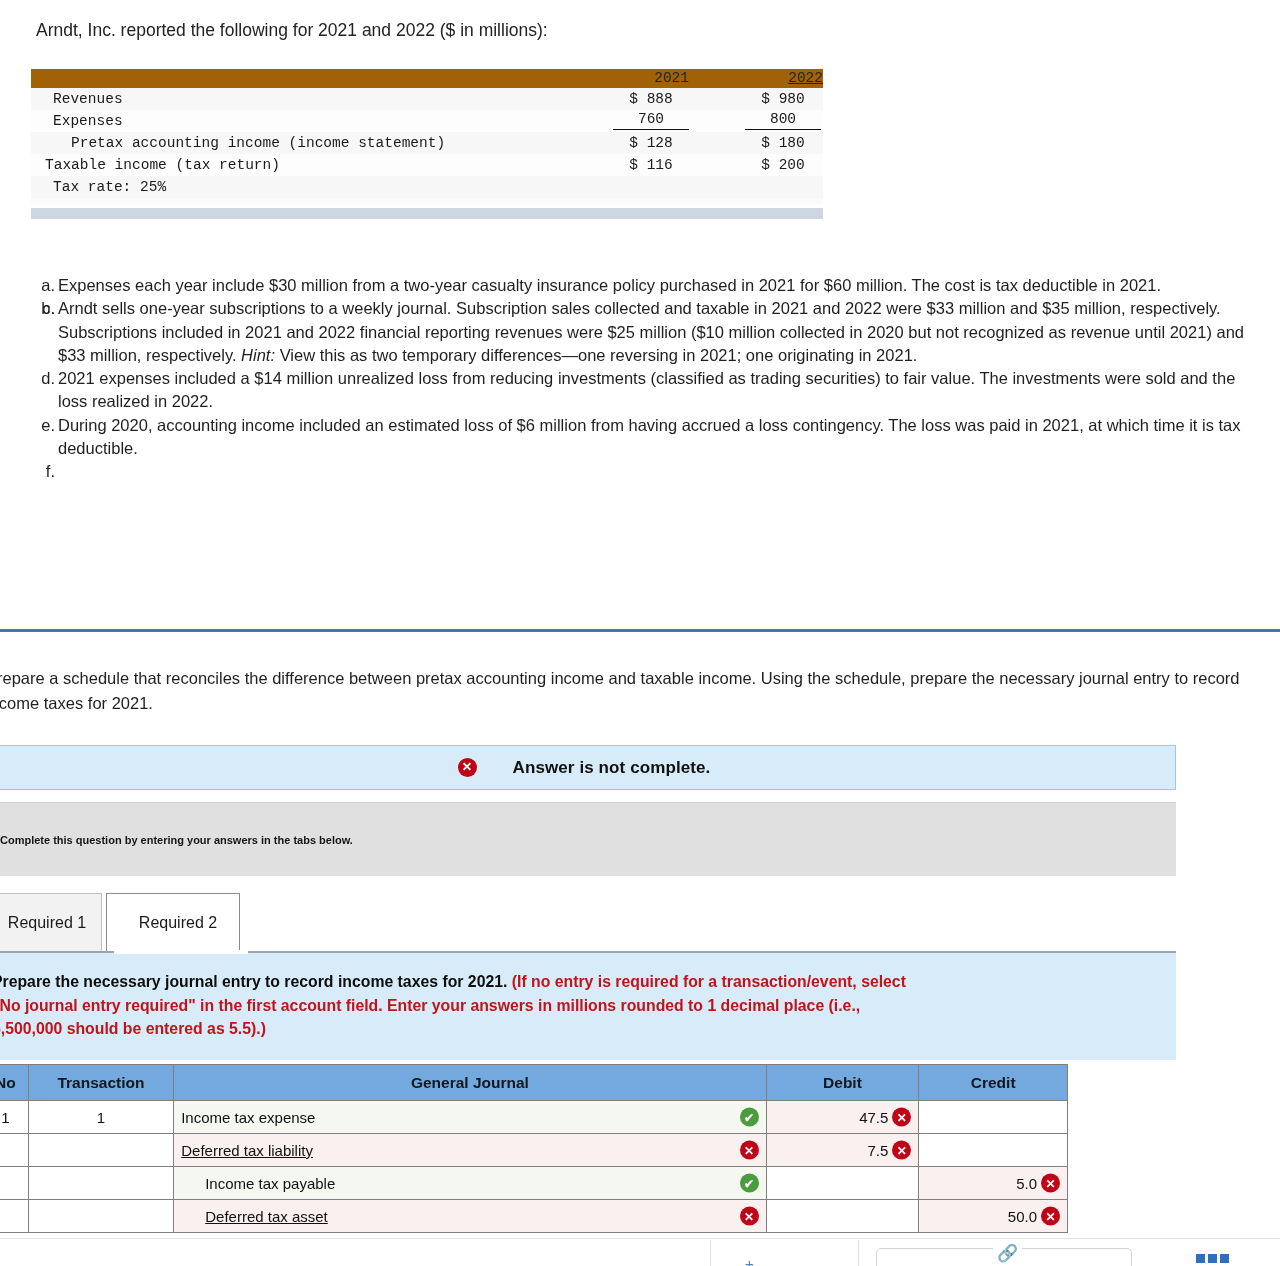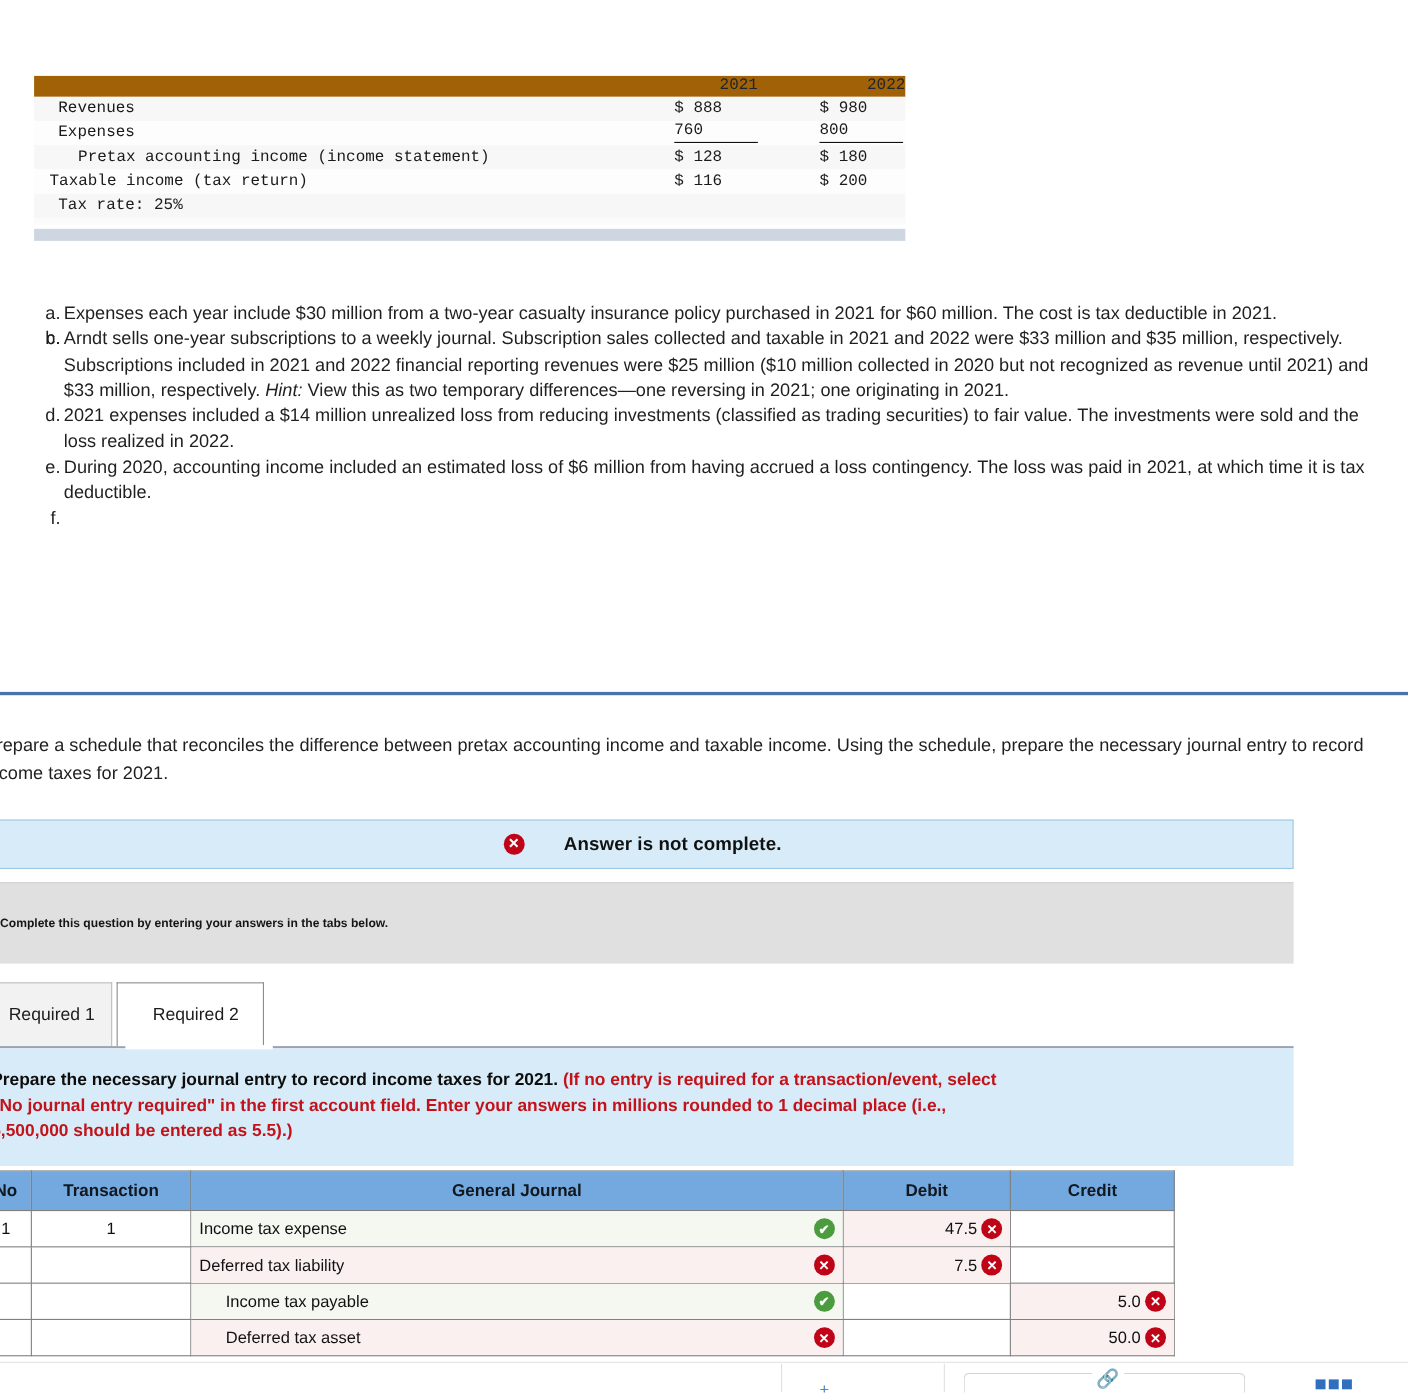--- a/index.html
+++ b/index.html
@@ -44,21 +44,21 @@
   }
   .fin-band-top .yr {
     position: absolute;
     top: 1px;
     font-family: "Liberation Mono", "DejaVu Sans Mono", monospace;
     font-size: 14.5px;
     color: #20252b;
     text-align: right;
   }
   .fin-band-top .yr.y1 { right: 134px; width: 70px; }
-  .fin-band-top .yr.y2 { right: 0px;   width: 70px; }
+  .fin-band-top .yr.y2 { right: 0px;   width: 70px; text-decoration: underline; }
 
   .fin-rows {
     background: #fbfbfb;
     font-family: "Liberation Mono", "DejaVu Sans Mono", monospace;
     font-size: 14.5px;
     color: #1a1a1a;
   }
   .fin-row {
     position: relative;
     height: 22px;
@@ -69,21 +69,21 @@
   .fin-row:nth-child(even) { background: #fdfdfd; }
   .fin-row .lbl {
     position: absolute;
     left: 22px;
     white-space: pre;
   }
   .fin-row .lbl.ind1 { left: 40px; }
   .fin-row .lbl.ind2 { left: 14px; }
   .fin-row .v1, .fin-row .v2 {
     position: absolute;
-    text-align: left;
+    text-align: center;
     white-space: pre;
   }
   .fin-row .v1 { right: 134px; width: 76px; }
   .fin-row .v2 { right: 2px;   width: 76px; }
   .fin-row.underline .v1,
   .fin-row.underline .v2 {
     border-bottom: 1.5px solid #111;
     height: 19px;
     line-height: 19px;
   }
@@ -302,21 +302,21 @@
   .col-db   { width: 147px; }
   .col-cr   { width: 143px; }
 
   td.c-center { text-align: center; }
 
   td.gj { position: relative; padding-right: 34px; }
   td.gj .acct { white-space: nowrap; }
   td.gj .acct.indent { padding-left: 24px; }
 
   td.ok   { background: #f4f8f1; }
-  td.bad  { background: #faf0f0; }
+  td.bad  { background: #faf0f0; text-decoration: underline; }
 
   .mark {
     position: absolute;
     right: 7px;
     top: 50%;
     transform: translateY(-50%);
     width: 19px;
     height: 19px;
     border-radius: 50%;
     display: inline-flex;
@@ -390,20 +390,21 @@
     height: 9px;
     background: #2f6fbd;
     display: block;
   }
 </style>
 </head>
 <body>
 
 <div id="root">
 
+  <div class="intro-line">Arndt, Inc. reported the following for 2021 and 2022 ($ in millions):</div>
 
   <div class="fin-wrap">
     <div class="fin-band-top">
       <div class="yr y1">2021</div>
       <div class="yr y2">2022</div>
     </div>
     <div class="fin-rows">
       <div class="fin-row">
         <span class="lbl">Revenues</span>
         <span class="v1">$ 888</span>

